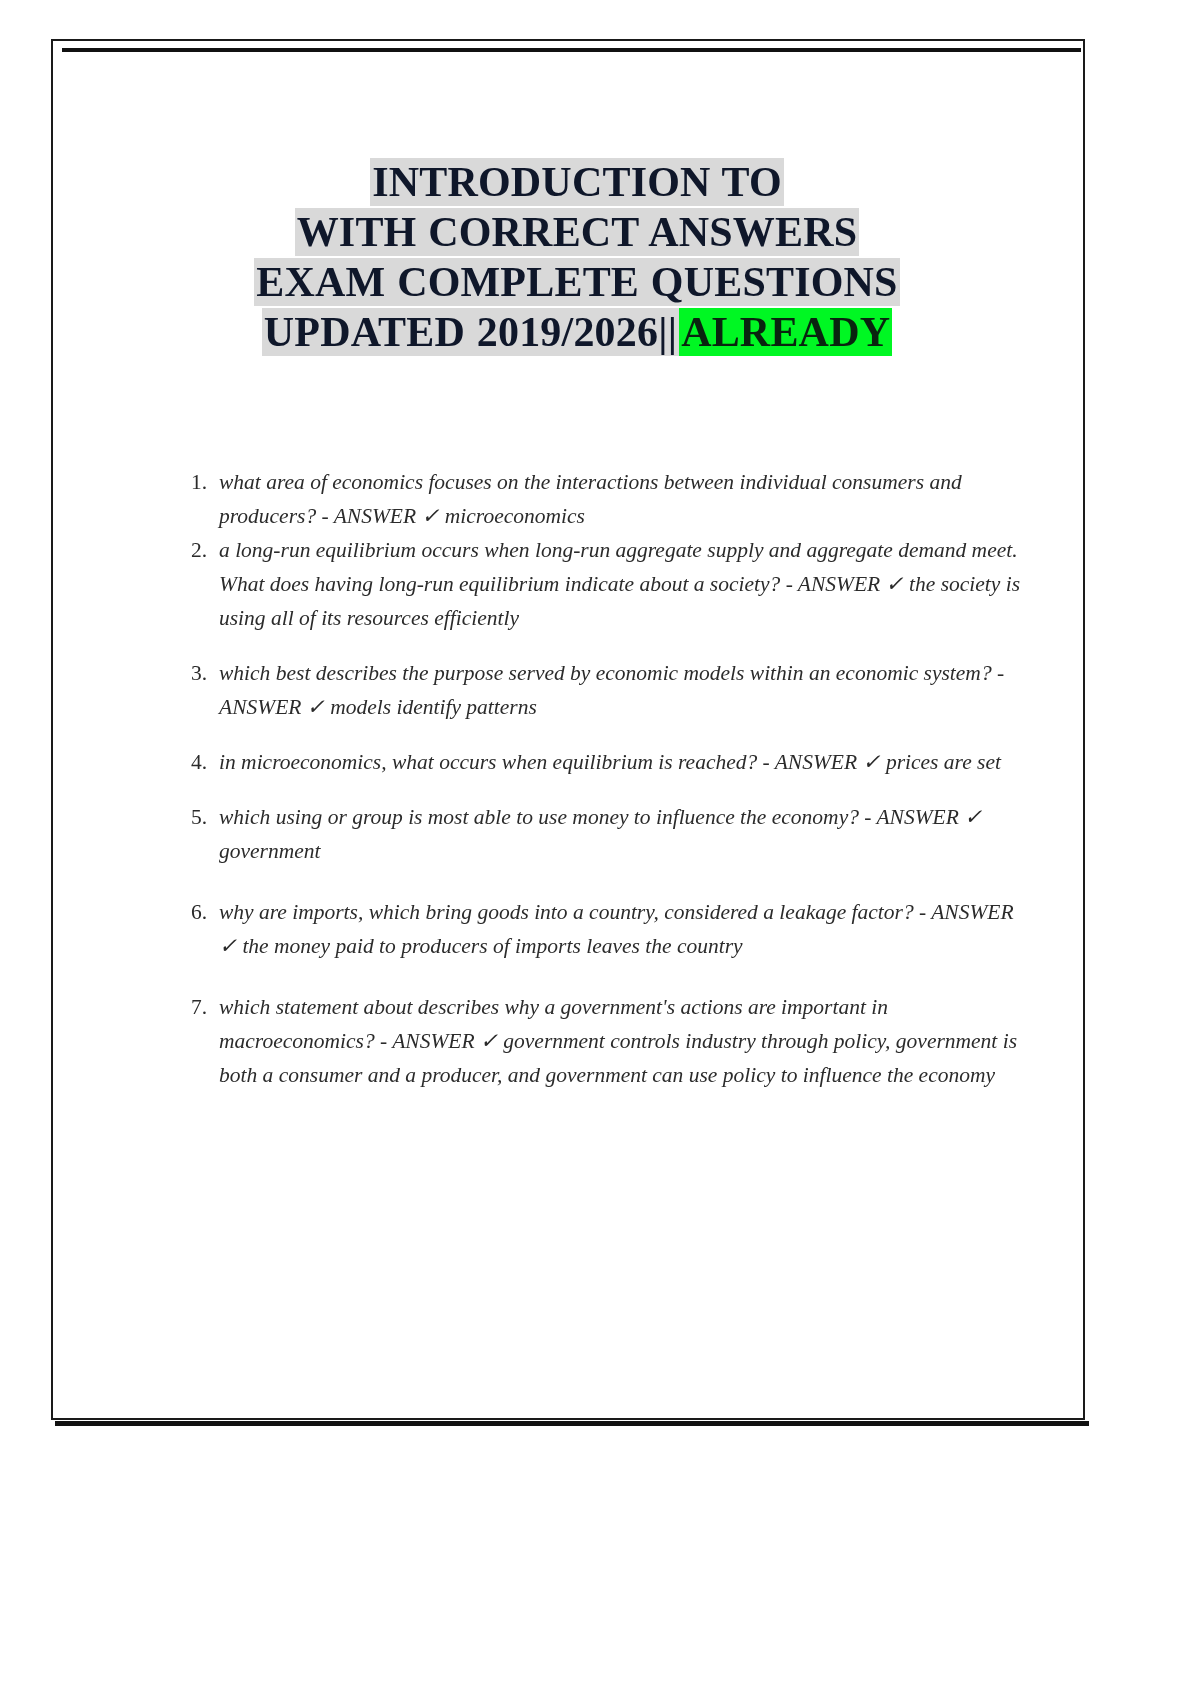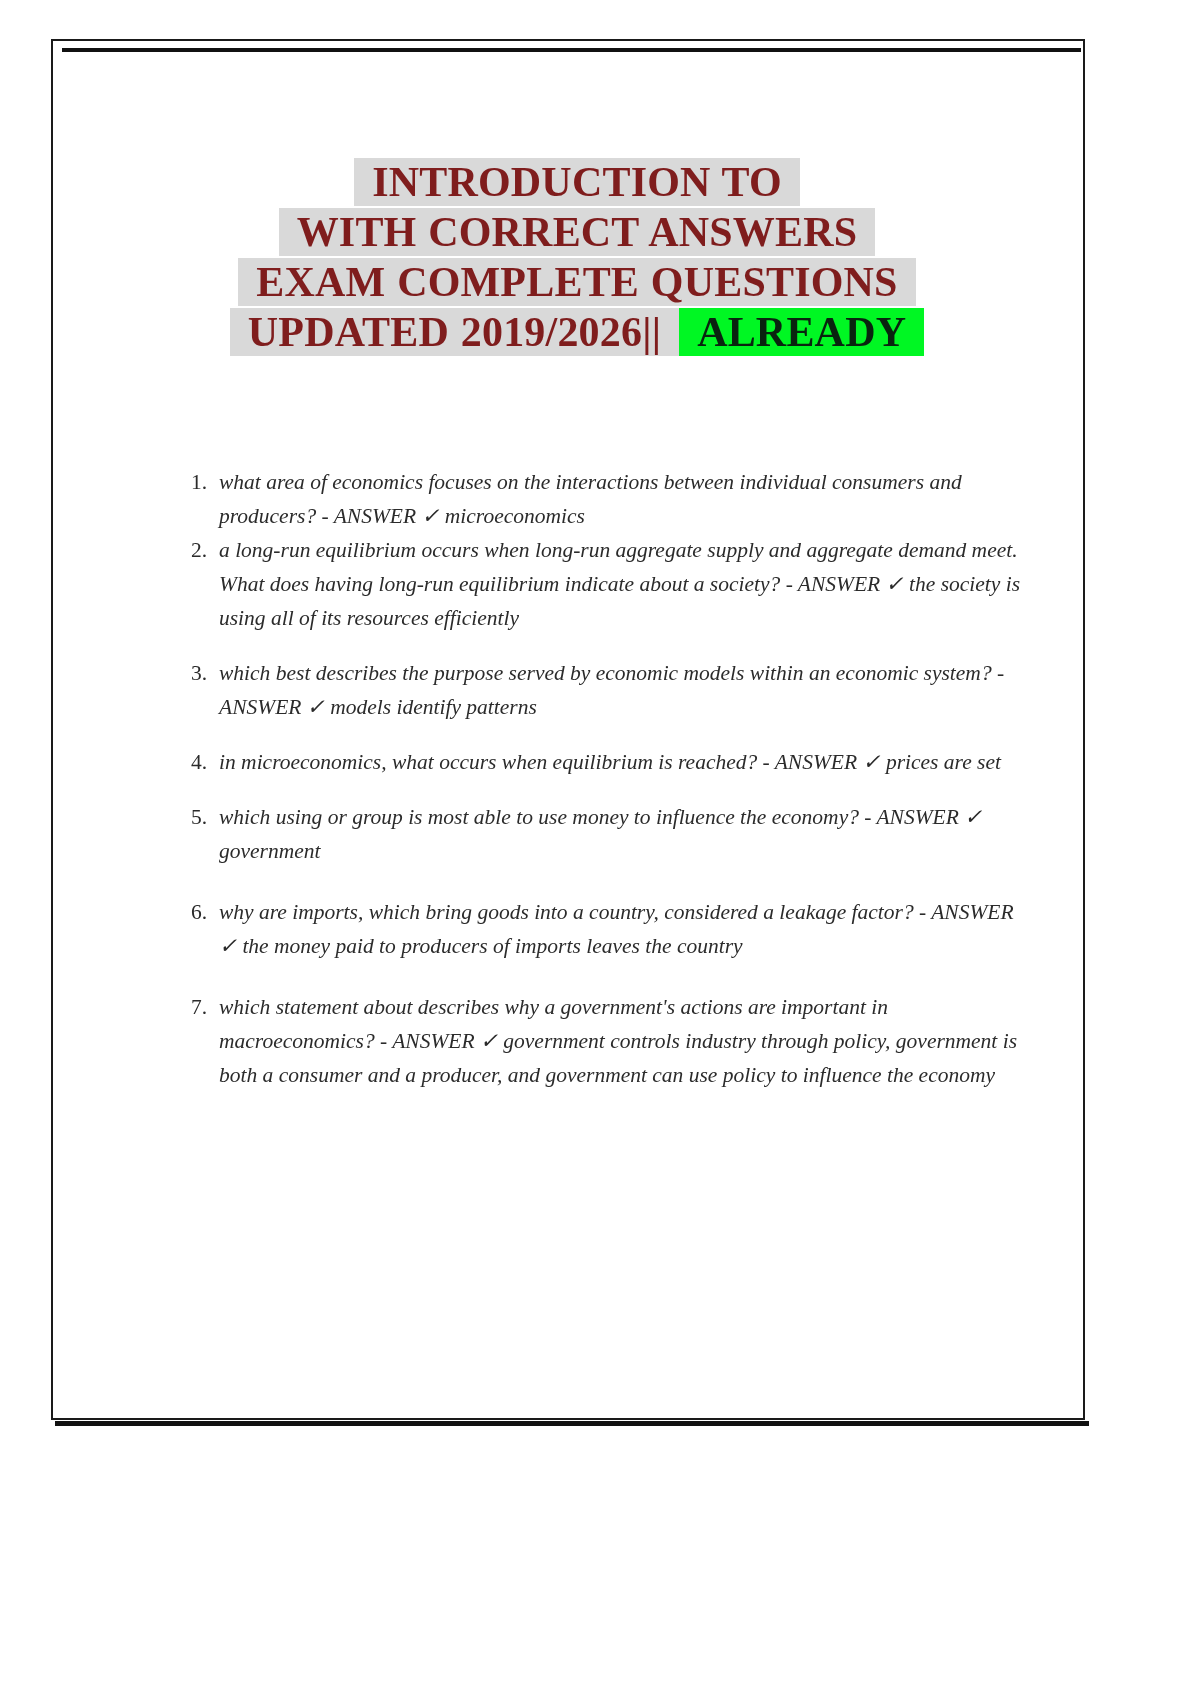--- a/index.html
+++ b/index.html
@@ -51,29 +51,29 @@
     text-align: center;
     font-weight: bold;
     font-size: 42px;
     line-height: 50px;
     letter-spacing: .2px;
     word-spacing: 1px;
   }
   .title-line { display: block; }
   .hl-gray {
     background: #d9d9d9;
-    color: #7f1d1d;
-    padding: 1px 18px;
+    color: #0f172a;
+    padding: 1px 2px;
     -webkit-box-decoration-break: clone;
     box-decoration-break: clone;
   }
   .hl-green {
     background: #00f723;
     color: #09240f;
-    padding: 1px 18px;
+    padding: 1px 2px;
     -webkit-box-decoration-break: clone;
     box-decoration-break: clone;
   }
 
   
   .qa-list {
     position: absolute;
     left: 118px;
     top: 424px;
     width: 850px;

